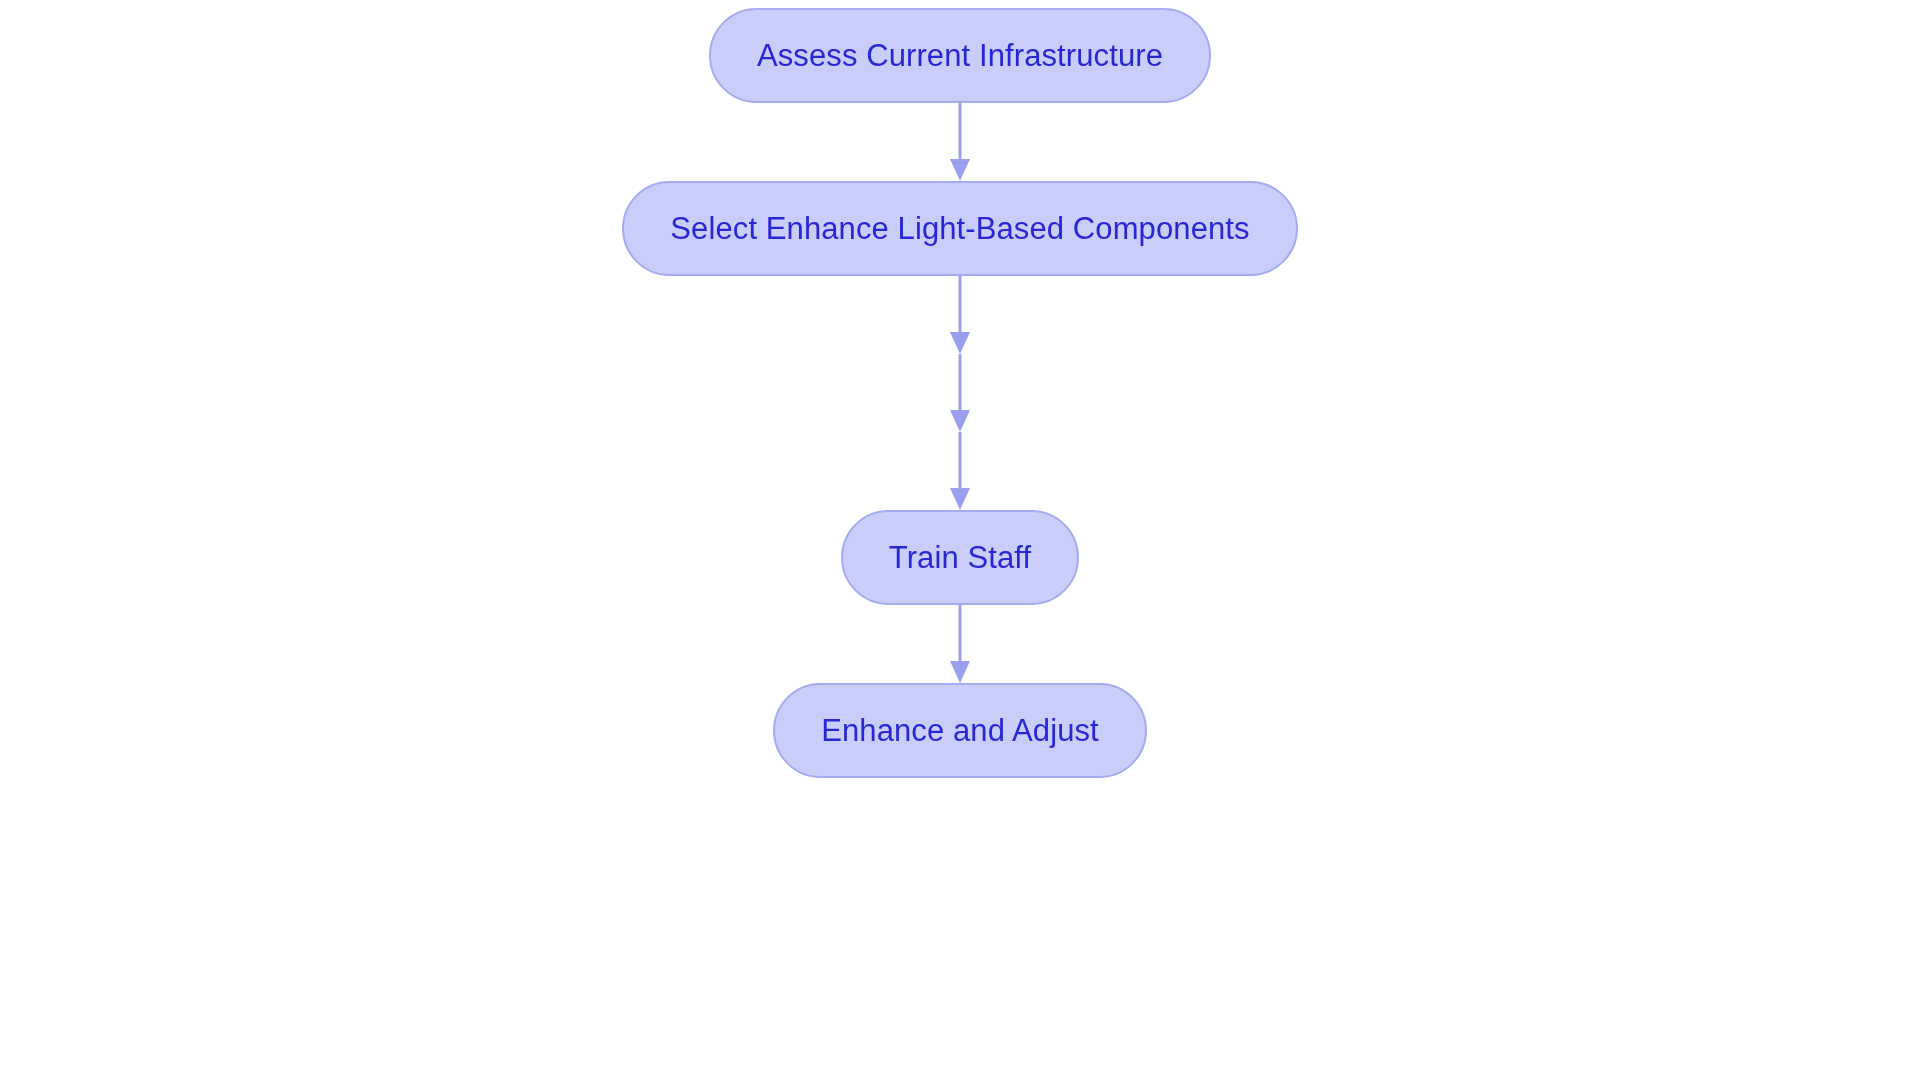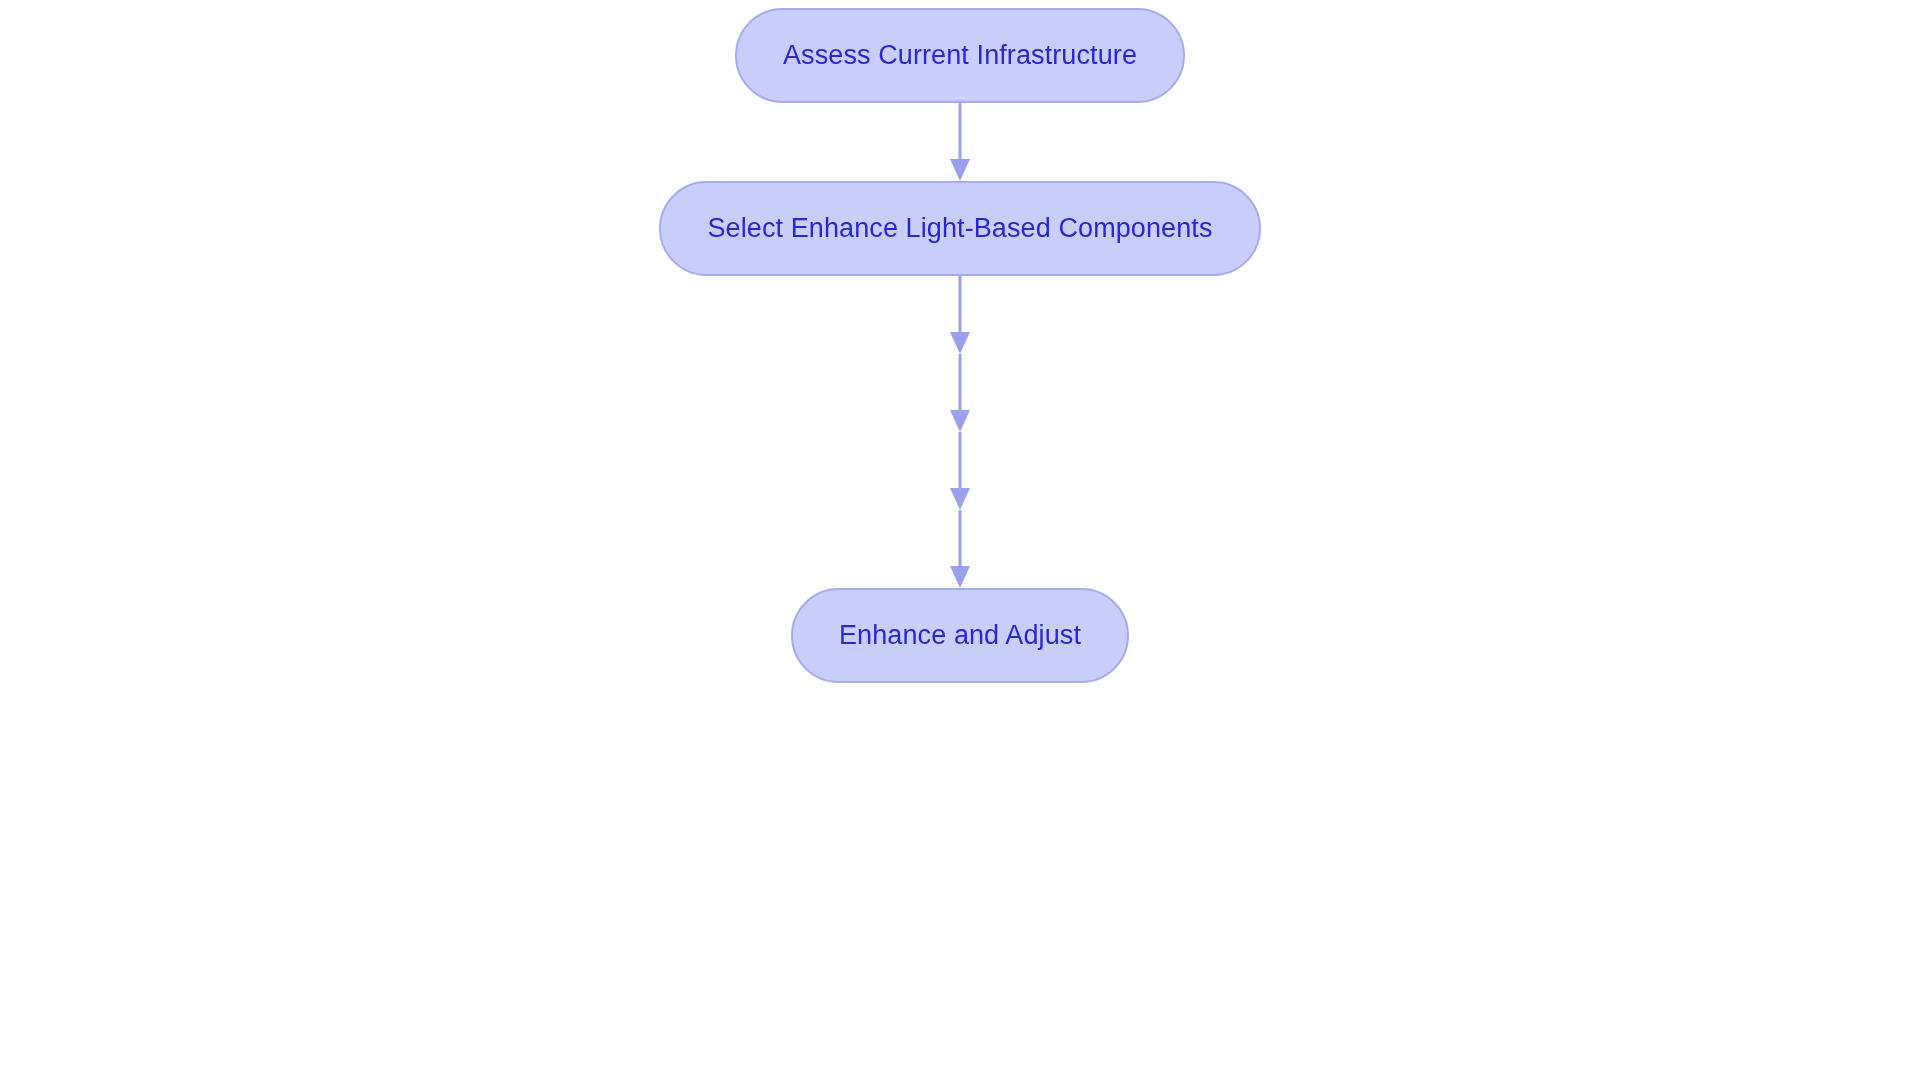--- a/index.html
+++ b/index.html
@@ -47,21 +47,21 @@
     background: #c9cdf9;
     border: 2px solid #a5abf0;
     border-radius: 48px;
     padding: 0 46px;
     white-space: nowrap;
     flex: 0 0 auto;
   }
 
   .flow-node-label {
     font-family: "Liberation Sans", sans-serif;
-    font-size: 27px;
+    font-size: 31px;
     font-weight: 400;
     letter-spacing: 0.1px;
     color: #2727d4;
     line-height: 1;
     white-space: nowrap;
     -webkit-font-smoothing: antialiased;
   }
 
   
   .flow-connector {
@@ -114,20 +114,23 @@
     </div>
 
 
     <div class="flow-connector" style="height:78px;">
       <svg viewBox="0 0 30 78" preserveAspectRatio="none" aria-hidden="true">
         <line x1="15" y1="0" x2="15" y2="62" stroke="#9aa0ee" stroke-width="3"></line>
         <polygon points="15,78 5,56 25,56" fill="#9aa0ee"></polygon>
       </svg>
     </div>
 
+    <div class="flow-node">
+      <span class="flow-node-label">Train Staff</span>
+    </div>
 
     <div class="flow-connector" style="height:78px;">
       <svg viewBox="0 0 30 78" preserveAspectRatio="none" aria-hidden="true">
         <line x1="15" y1="0" x2="15" y2="62" stroke="#9aa0ee" stroke-width="3"></line>
         <polygon points="15,78 5,56 25,56" fill="#9aa0ee"></polygon>
       </svg>
     </div>
 
     <div class="flow-node">
       <span class="flow-node-label">Enhance and Adjust</span>

